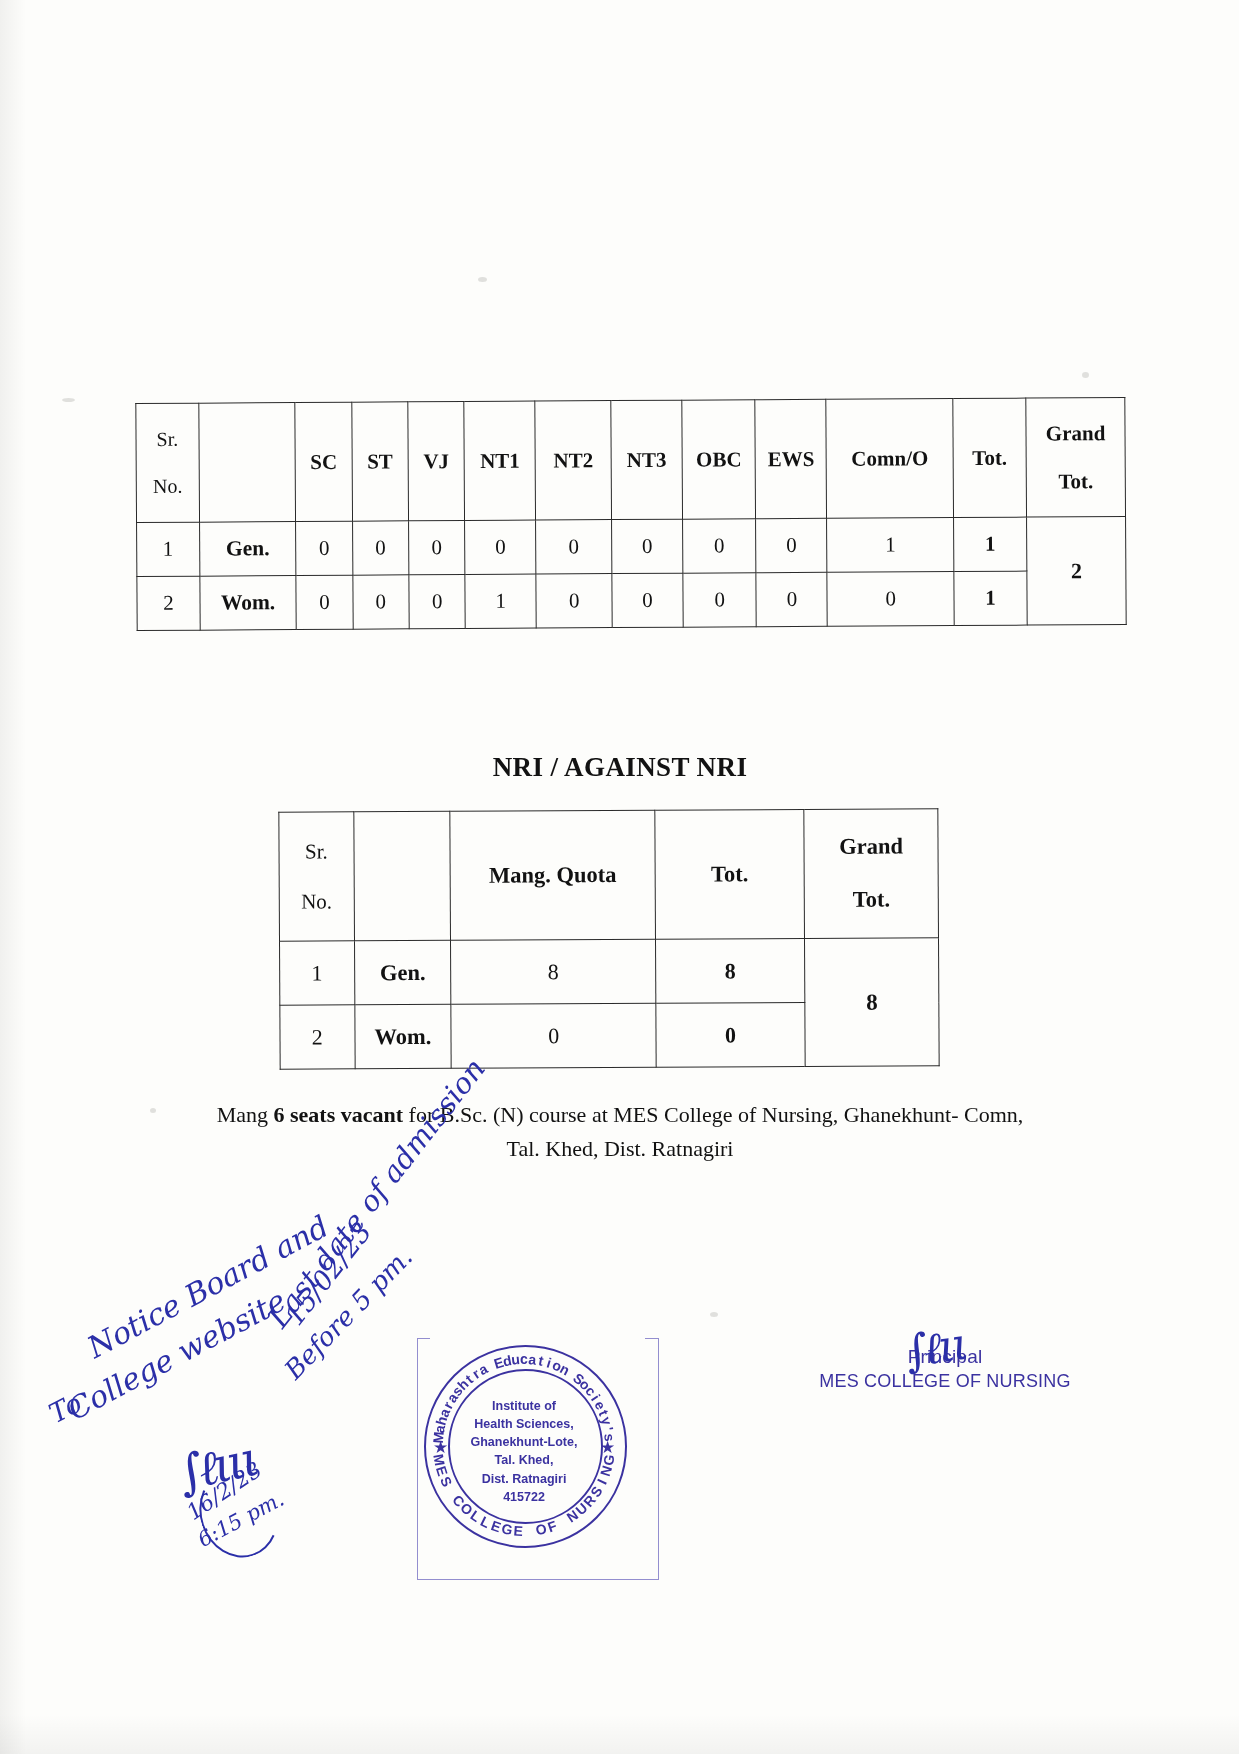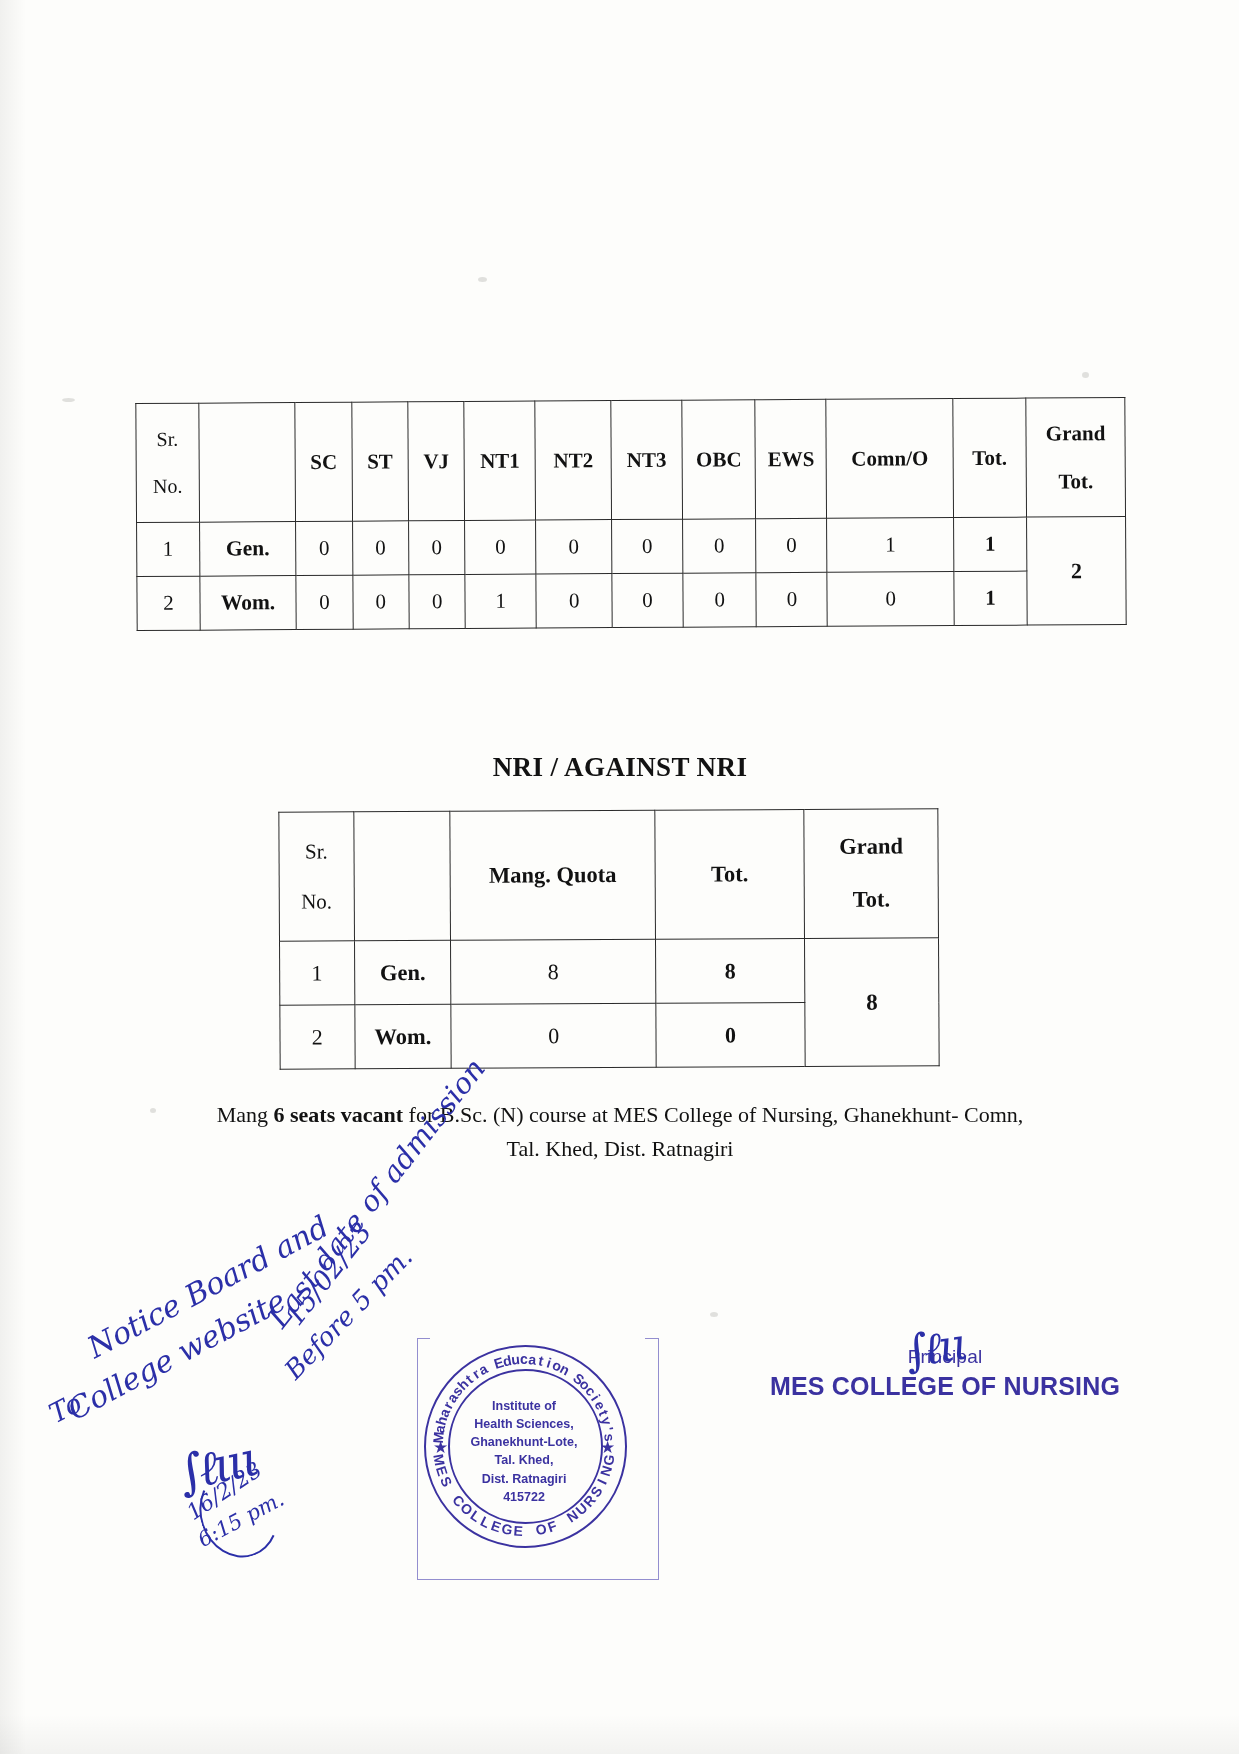--- a/index.html
+++ b/index.html
@@ -293,21 +293,21 @@
     left: 735px;
     top: 1345px;
     width: 420px;
     text-align: center;
     color: #3b32a0;
     font-family: "Liberation Sans", sans-serif;
     line-height: 1.3;
   }
   #principal-stamp .ps-principal { font-size: 19px; font-weight: normal; letter-spacing: .2px; }
   #principal-stamp .ps-society   { font-size: 21px; }
-  #principal-stamp .ps-college   { font-size: 25px; font-weight: bold; letter-spacing: .2px; }
+  #principal-stamp .ps-college   { font-size: 18px; font-weight: normal; letter-spacing: .2px; }
   #principal-stamp .ps-institute { font-size: 17.5px; }
   #principal-stamp .ps-address   { font-size: 18px; }
 </style>
 </head>
 <body>
 
 <div class="page">
 
   <div class="scan-edge-left"></div>
   <div class="scan-edge-bottom"></div>

